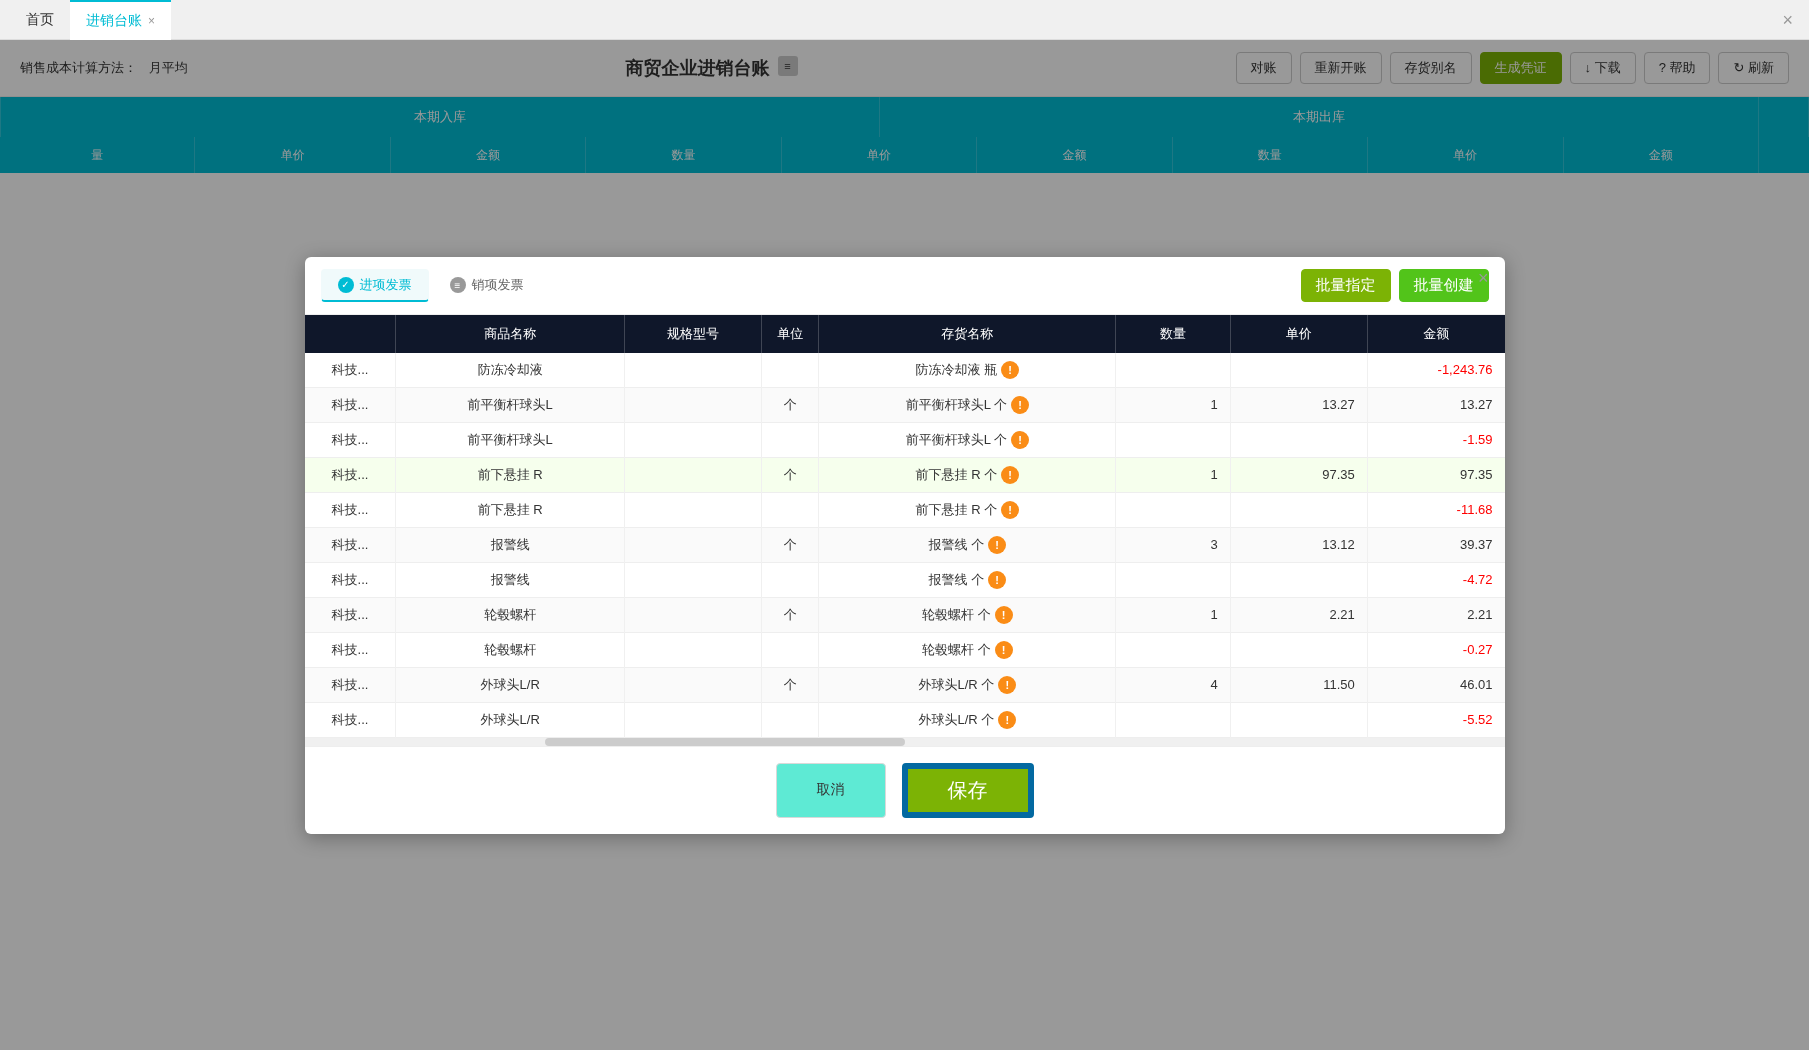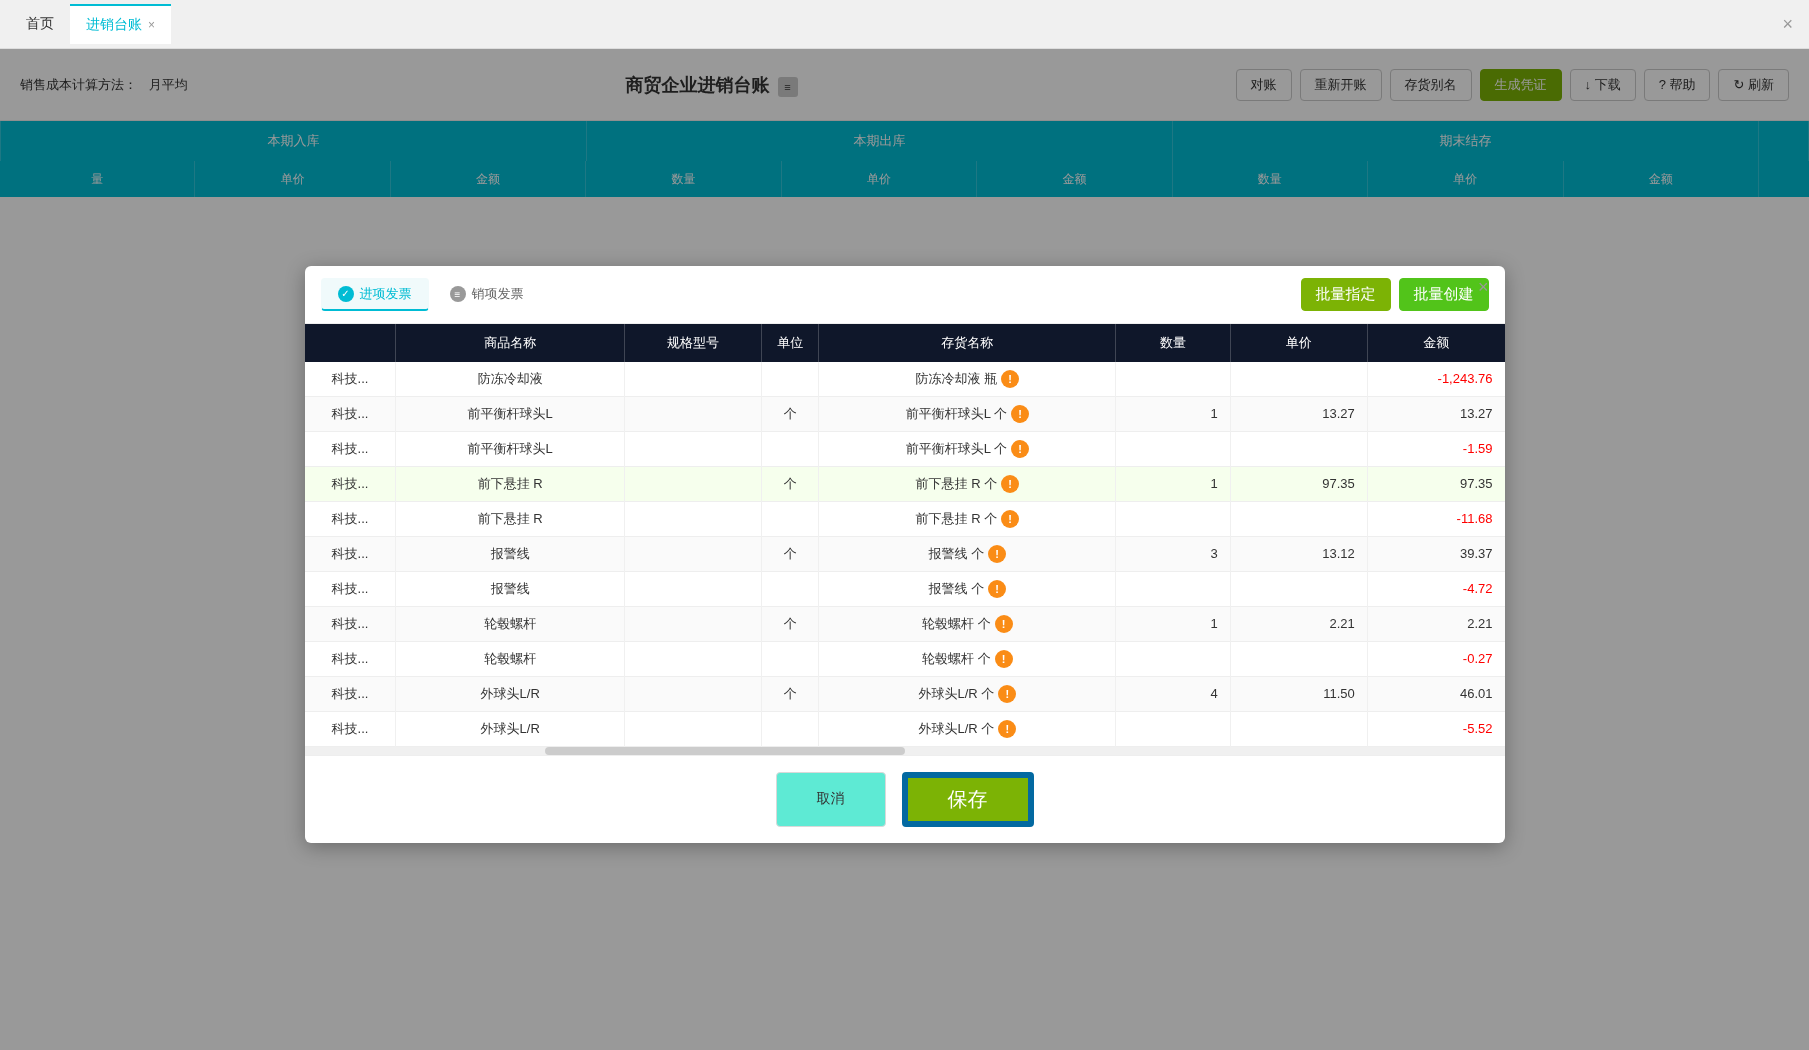--- a/index.html
+++ b/index.html
@@ -12,21 +12,21 @@
       overflow: hidden;
       position: relative;
     }
 
     
     .tab-bar {
       display: flex;
       align-items: center;
       background: #f0f0f0;
       border-bottom: 1px solid #ddd;
-      height: 49px;
+      height: 40px;
       padding: 0 10px;
       position: relative;
     }
     .tab-item {
       padding: 0 16px;
       height: 40px;
       display: flex;
       align-items: center;
       cursor: pointer;
       font-size: 14px;
@@ -58,36 +58,36 @@
       background: #fff;
       height: calc(1050px - 40px);
       position: relative;
     }
 
     
     .toolbar {
       display: flex;
       align-items: center;
       padding: 8px 20px;
-      height: 72px;
+      height: 57px;
       background: #fff;
       border-bottom: 1px solid #eee;
     }
     .cost-method {
       font-size: 13px;
       color: #333;
     }
     .page-title {
       flex: 1;
       text-align: center;
       font-size: 18px;
       font-weight: bold;
       color: #333;
       display: flex;
-      align-items: flex-end;
+      align-items: flex-start;
       justify-content: center;
       gap: 8px;
     }
     .page-title-icon {
       width: 20px;
       height: 20px;
       background: #ccc;
       border-radius: 3px;
       display: inline-flex;
       align-items: center;
@@ -402,23 +402,20 @@
   </div>
 
   <div class="bg-table-area">
     <div class="bg-header-row1">
       <div class="bg-header-cell" style="flex:2;border-left:1px solid rgba(255,255,255,0.2);">
         <span>本期入库</span>
       </div>
       <div class="bg-header-cell" style="flex:2;">
         <span>本期出库</span>
       </div>
-      <div class="bg-header-cell" style="flex:2;">
-        <span>期末结存</span>
-      </div>
       <div style="width:50px;background:#00bcd4;border-right:1px solid rgba(255,255,255,0.2);"></div>
     </div>
     <div class="bg-header-row2">
       <div class="bg-sub-cell">量</div>
       <div class="bg-sub-cell">单价</div>
       <div class="bg-sub-cell">金额</div>
       <div class="bg-sub-cell">数量</div>
       <div class="bg-sub-cell">单价</div>
       <div class="bg-sub-cell">金额</div>
       <div class="bg-sub-cell">数量</div>

